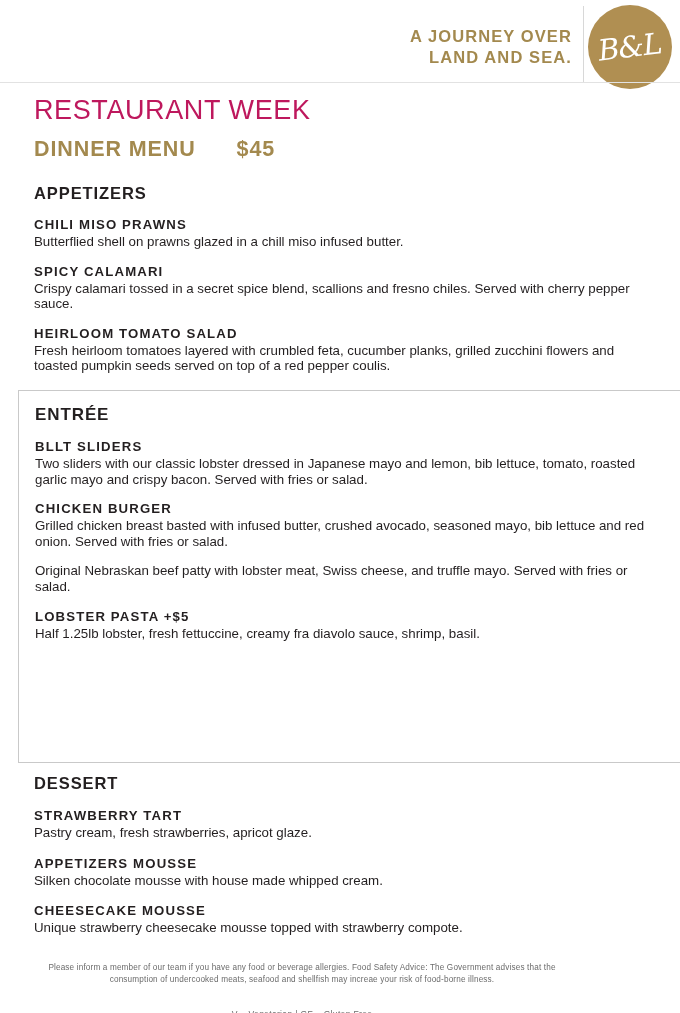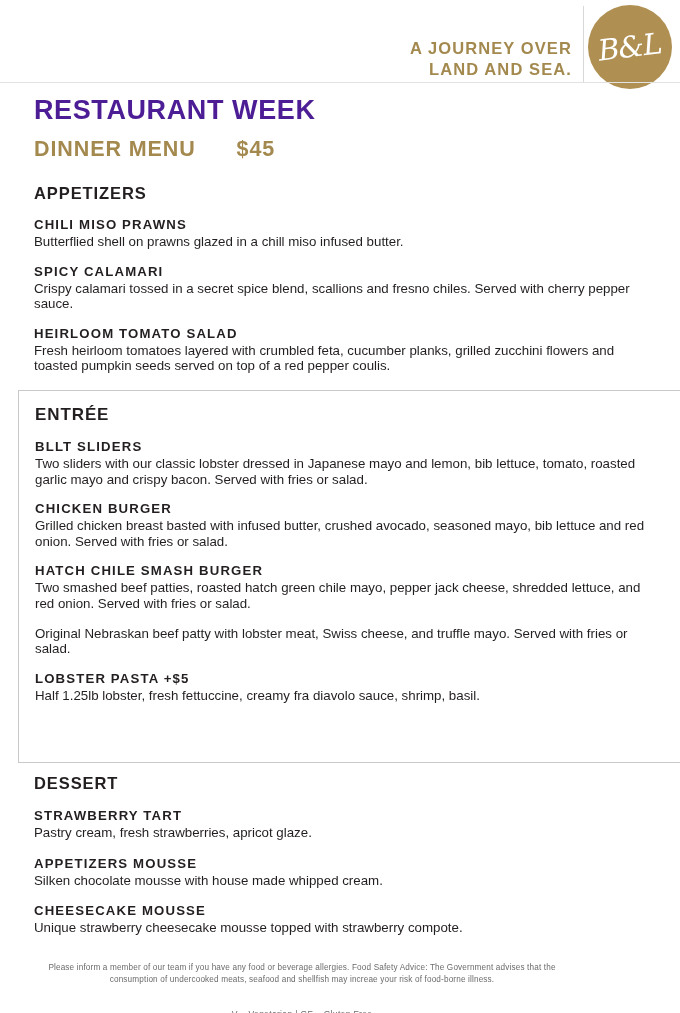--- a/index.html
+++ b/index.html
@@ -17,21 +17,21 @@
   }
 
   
   .header {
     position: relative;
     height: 82px;
   }
   .tagline {
     position: absolute;
     right: 108px;
-    top: 38px;
+    top: 26px;
     text-align: right;
     color: #a3894e;
     font-weight: bold;
     font-size: 16.5px;
     letter-spacing: 1.1px;
     line-height: 21px;
     white-space: nowrap;
   }
   .tagline-line { display: block; }
   .header-divider {
@@ -74,23 +74,23 @@
   }
 
   
   .page-body {
     padding: 0 34px;
     box-sizing: border-box;
   }
   .main-title {
     margin: 13px 0 0 0;
     font-size: 27px;
-    font-weight: bold;
+    font-weight: normal;
     letter-spacing: 0.6px;
-    color: #4c1d95;
+    color: #be185d;
   }
   .subtitle-row {
     margin-top: 11px;
     display: flex;
     align-items: flex-start;
     color: #a3894e;
     font-weight: bold;
     font-size: 21.5px;
     letter-spacing: 0.9px;
   }
@@ -217,24 +217,20 @@
 
   <div class="item">
     <div class="item-name">BLLT SLIDERS</div>
     <div class="item-desc">Two sliders with our classic lobster dressed in Japanese mayo and lemon, bib lettuce, tomato, roasted garlic mayo and crispy bacon. Served with fries or salad.</div>
   </div>
   <div class="item">
     <div class="item-name">CHICKEN BURGER</div>
     <div class="item-desc">Grilled chicken breast basted with infused butter, crushed avocado, seasoned mayo, bib lettuce and red onion. Served with fries or salad.</div>
   </div>
   <div class="item">
-    <div class="item-name">HATCH CHILE SMASH BURGER</div>
-    <div class="item-desc">Two smashed beef patties, roasted hatch green chile mayo, pepper jack cheese, shredded lettuce, and red onion. Served with fries or salad.</div>
-  </div>
-  <div class="item">
     <div class="item-desc">Original Nebraskan beef patty with lobster meat, Swiss cheese, and truffle mayo. Served with fries or salad.</div>
   </div>
   <div class="item">
     <div class="item-name">LOBSTER PASTA +$5</div>
     <div class="item-desc">Half 1.25lb lobster, fresh fettuccine, creamy fra diavolo sauce, shrimp, basil.</div>
   </div>
 </div>
 
 <div class="dessert-block">
   <div class="section-heading">DESSERT</div>

